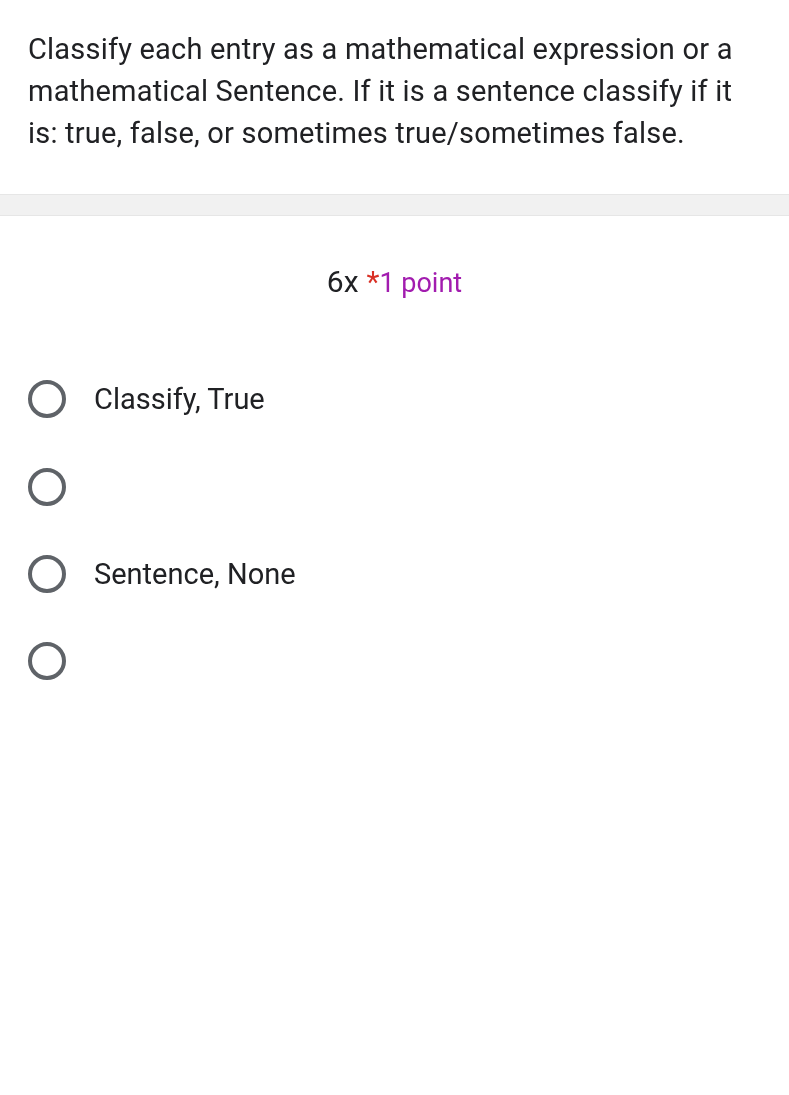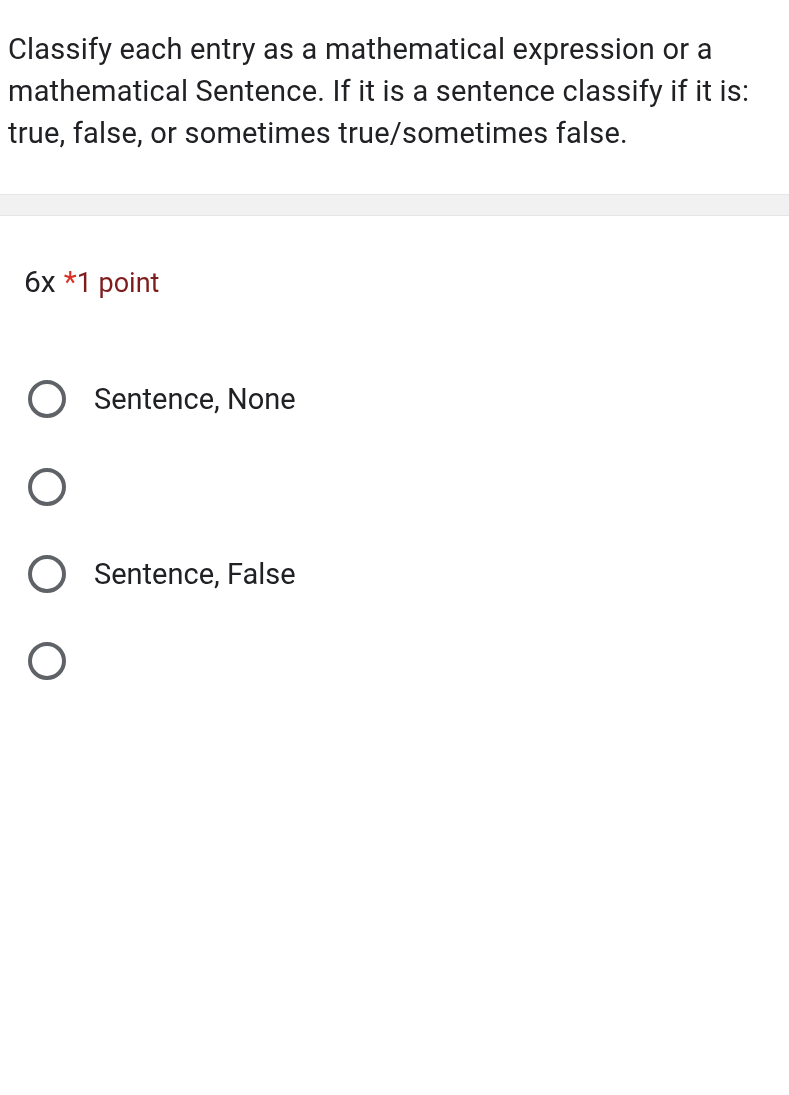--- a/index.html
+++ b/index.html
@@ -7,53 +7,53 @@
       margin: 0;
       padding: 0;
     }
     body {
       font-family: Roboto, Arial, sans-serif;
       background: #fff;
       color: #202124;
       width: 789px;
     }
     .description-block {
-      padding: 28px 24px 40px 8px;
+      padding: 28px 24px 40px 28px;
       font-size: 29px;
       line-height: 1.45;
       color: #202124;
       letter-spacing: 0.2px;
     }
     .divider-band {
       height: 22px;
       background: #f1f1f1;
       border-top: 1px solid #e6e6e6;
       border-bottom: 1px solid #e6e6e6;
     }
     .question-card {
       background: #fff;
       padding: 48px 24px 20px 24px;
     }
     .question-header {
       display: flex;
-      justify-content: flex-start;
+      justify-content: center;
       align-items: baseline;
       margin-bottom: 56px;
     }
     .question-title {
       font-size: 30px;
       color: #202124;
     }
     .required-star {
       color: #d93025;
       margin-left: 4px;
     }
     .points {
       font-size: 27px;
-      color: #7f1d1d;
+      color: #a21caf;
       white-space: nowrap;
     }
     .options {
       padding-left: 4px;
     }
     .option-row {
       display: flex;
       align-items: center;
       padding: 24px 0;
       cursor: pointer;
@@ -85,26 +85,26 @@
     <div>
       <span class="question-title">6x</span>
       <span class="question-title required-star">*</span>
     </div>
     <div class="points">1 point</div>
   </div>
 
   <div class="options">
     <label class="option-row">
       <span class="radio-outer"></span>
-      <span class="option-label">Sentence, None</span>
+      <span class="option-label">Classify, True</span>
     </label>
     <label class="option-row">
       <span class="radio-outer"></span>
     </label>
     <label class="option-row">
       <span class="radio-outer"></span>
-      <span class="option-label">Sentence, False</span>
+      <span class="option-label">Sentence, None</span>
     </label>
     <label class="option-row">
       <span class="radio-outer"></span>
     </label>
   </div>
 </div>
 
 </body></html>

